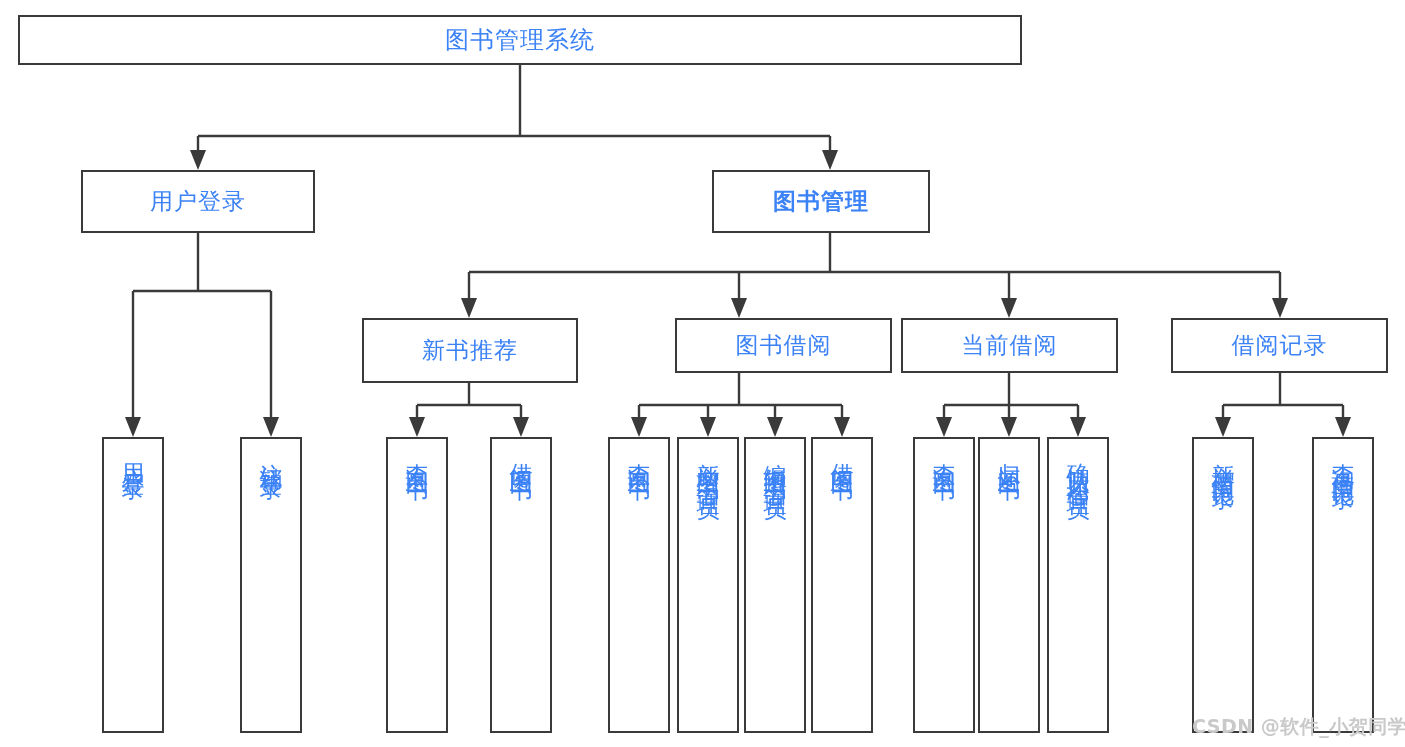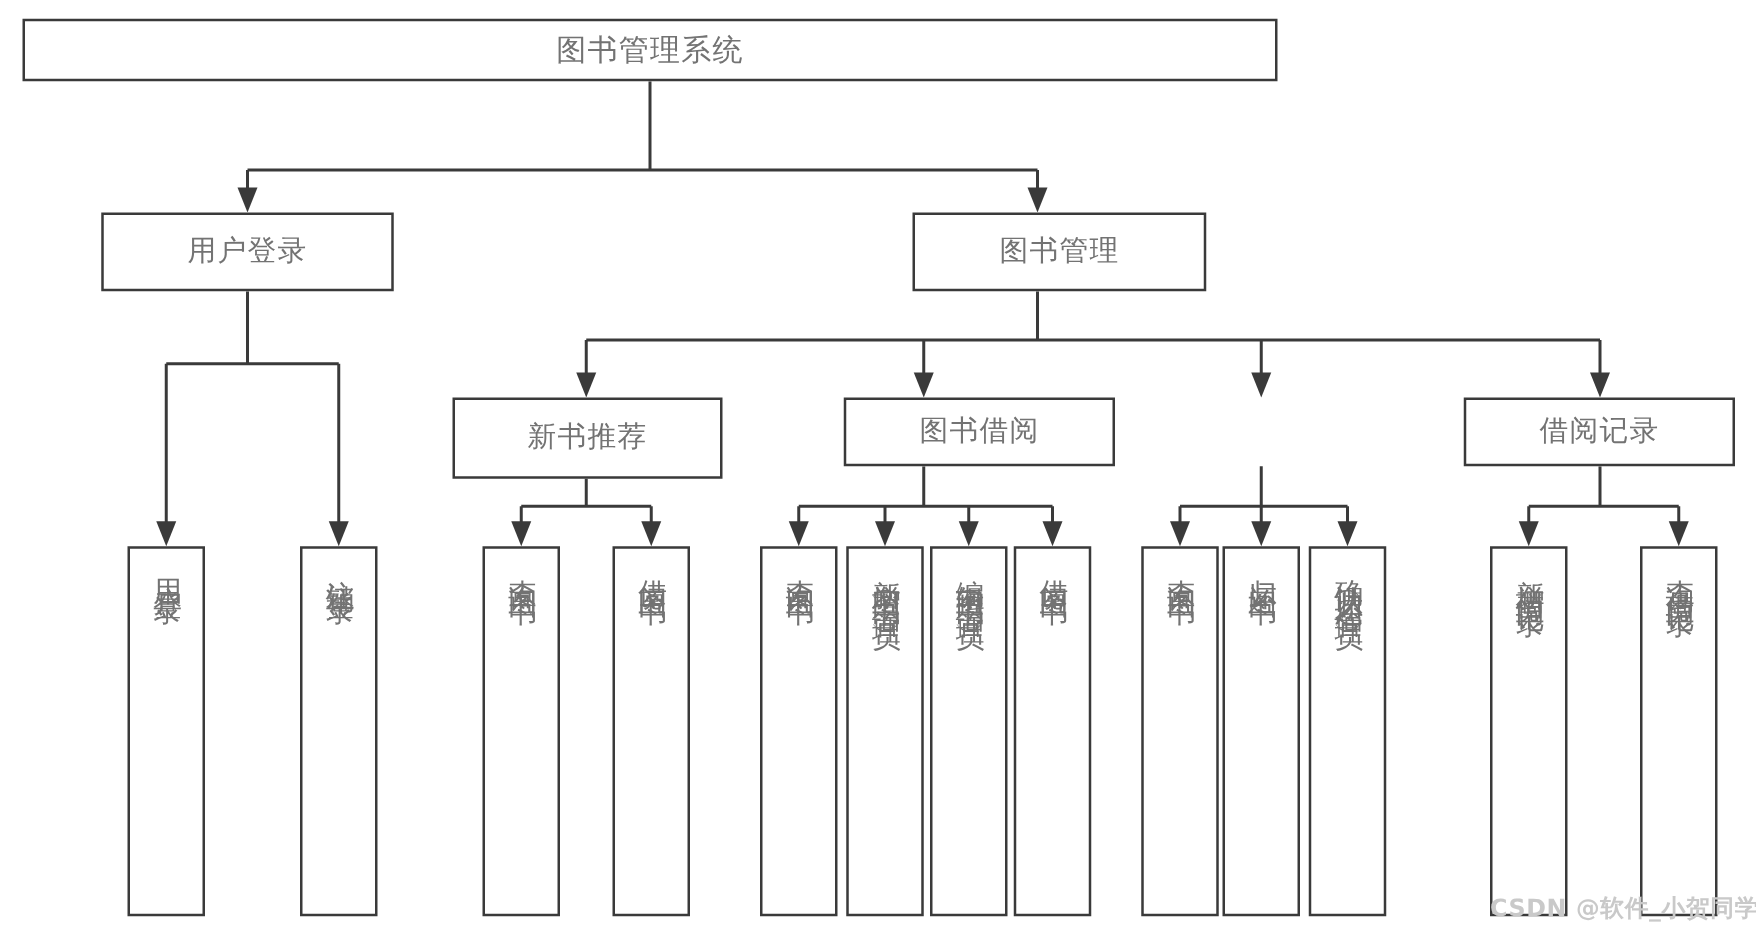--- a/index.html
+++ b/index.html
@@ -11,21 +11,21 @@
     overflow:hidden;
     position:relative;
   }
   #canvas{position:absolute;left:0;top:0;width:1405px;height:747px;}
 
   .node{
     position:absolute;
     box-sizing:border-box;
     border:2px solid #3a3a3a;
     background:#ffffff;
-    color:#737373;
+    color:#3b82f6;
     display:flex;
     align-items:center;
     justify-content:center;
     line-height:1.18;
     z-index:3;
   }
   
   .node.h{ font-size:23px; letter-spacing:1px; }
   .node.root{ font-size:24px; }
 
@@ -127,30 +127,33 @@
     <polygon class="ah" points="1335,417 1351,417 1343,437"></polygon>
   </svg>
 
   <div class="node h root" style="left:18px;top:15px;width:1004px;height:50px;">
     <span>图书管理系统</span>
   </div>
 
   <div class="node h" style="left:81px;top:170px;width:234px;height:63px;">
     <span>用户登录</span>
   </div>
-  <div class="node h" style="left:730px;top:170px;width:235px;height:63px;">
+  <div class="node h" style="left:712px;top:170px;width:218px;height:63px;font-weight:bold;">
     <span>图书管理</span>
   </div>
 
   <div class="node h" style="left:362px;top:318px;width:216px;height:65px;">
     <span>新书推荐</span>
   </div>
   <div class="node h" style="left:631px;top:318px;width:217px;height:55px;margin-left:44px;">
     <span>图书借阅</span>
   </div>
+  <div class="node h" style="left:901px;top:318px;width:217px;height:55px;">
+    <span>当前借阅</span>
+  </div>
   <div class="node h" style="left:1171px;top:318px;width:217px;height:55px;">
     <span>借阅记录</span>
   </div>
 
   <div class="node v" style="left:102px;top:437px;width:62px;height:296px;">
     <span class="vtext">用户登录</span>
   </div>
   <div class="node v" style="left:240px;top:437px;width:62px;height:296px;">
     <span class="vtext">注销登录</span>
   </div>

